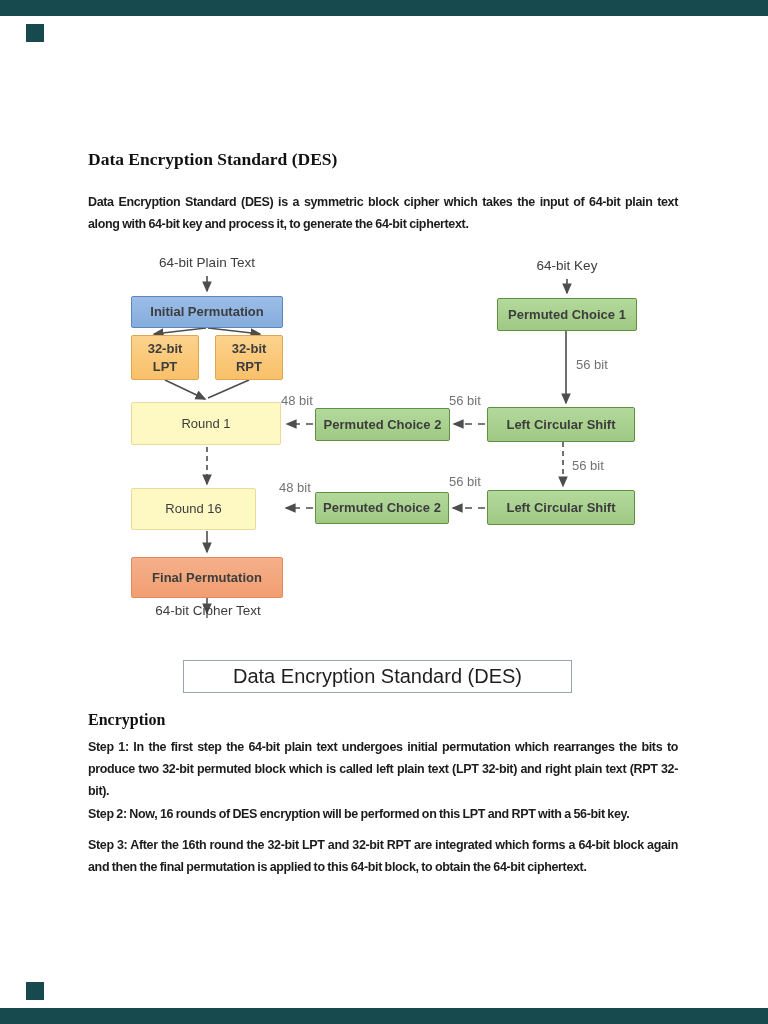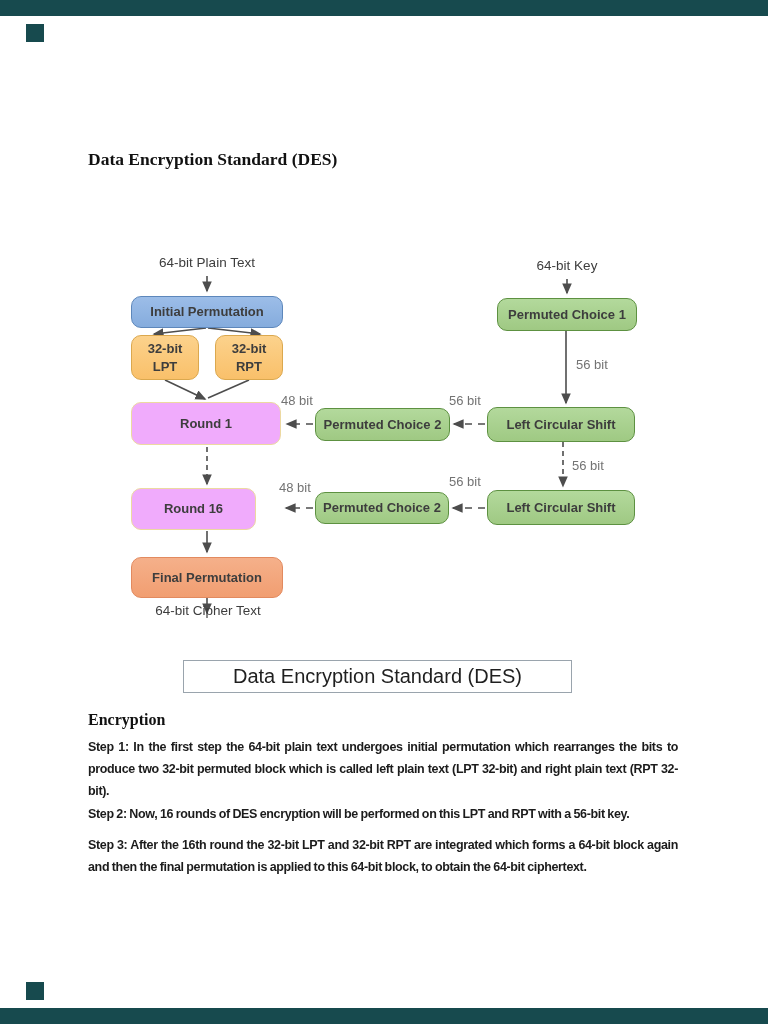--- a/index.html
+++ b/index.html
@@ -22,46 +22,47 @@
         font-size:12.5px;line-height:22px;font-weight:700;color:#1c1c1c;
         letter-spacing:-0.35px;word-spacing:-0.5px;}
   .para .lead{font-weight:700;}
   #intro{top:191px;}
   #step1{top:736px;}
   #step2{top:803px;}
   #step3{top:834px;}
 
   
   #connectors{position:absolute;left:0;top:0;width:768px;height:1024px;pointer-events:none;z-index:1;}
-  .node{position:absolute;z-index:2;box-sizing:border-box;border:1px solid;border-radius:10px;
+  .node{position:absolute;z-index:2;box-sizing:border-box;border:1px solid;border-radius:2px;
         display:flex;align-items:center;justify-content:center;text-align:center;
         font-size:13px;font-weight:700;color:#3d3d3d;line-height:18px;}
   .node.blue  {background:linear-gradient(#9cbde8,#85acdd);border-color:#5d87bb;}
   .node.orange{background:linear-gradient(#fcd28c,#f9c06a);border-color:#dba84e;}
   .node.green {background:linear-gradient(#b3d99c,#9fc983);border-color:#5d9141;}
-  .node.yellow{background:#f0abfc;border-color:#ecd9a0;font-weight:700;}
+  .node.yellow{background:#fef9c3;border-color:#ecd9a0;font-weight:400;}
   .node.coral {background:linear-gradient(#f5b08a,#f19e71);border-color:#e28a5f;}
   .flow-label{position:absolute;z-index:2;width:200px;text-align:center;
               font-size:13.5px;color:#3d3d3d;}
   .bit-label{position:absolute;z-index:2;font-size:13px;color:#737373;white-space:nowrap;}
   .caption-box{position:absolute;z-index:2;left:183px;top:660px;width:389px;height:33px;
                box-sizing:border-box;border:1px solid #9aa4ad;background:#fff;
                text-align:center;line-height:31px;font-size:20px;color:#1f1f1f;}
 </style>
 </head>
 <body>
 
 <div id="page">
 
   <div class="chrome-bar" style="top: 0px; background: rgb(23, 74, 78);"></div>
   <div class="chrome-tab" style="top: 24px; background: rgb(23, 74, 78);"></div>
   <div class="chrome-bar" style="top: 1008px; background: rgb(23, 74, 78);"></div>
   <div class="chrome-tab" style="top: 982px; background: rgb(23, 74, 78);"></div>
 
   <div class="h2 des">Data Encryption Standard (DES)</div>
+  <div class="para" id="intro"><span class="lead">Data Encryption Standard (DES)</span><span> is a symmetric block cipher which takes the input of 64-bit plain text along with 64-bit key and process it, to generate the 64-bit ciphertext.</span></div>
 
   <svg id="connectors" viewBox="0 0 768 1024" xmlns="http://www.w3.org/2000/svg">
     <defs>
       <marker id="arw" markerWidth="8" markerHeight="8" refX="6" refY="3" orient="auto">
         <path d="M0,0 L7,3 L0,6 z" fill="#4d4d4d"></path>
       </marker>
     </defs>
     <g stroke="#4d4d4d" stroke-width="1.6" fill="none">
       <line x1="207" y1="276" x2="207" y2="291" marker-end="url(#arw)"></line>
       <line x1="567" y1="279" x2="567" y2="293" marker-end="url(#arw)"></line>

